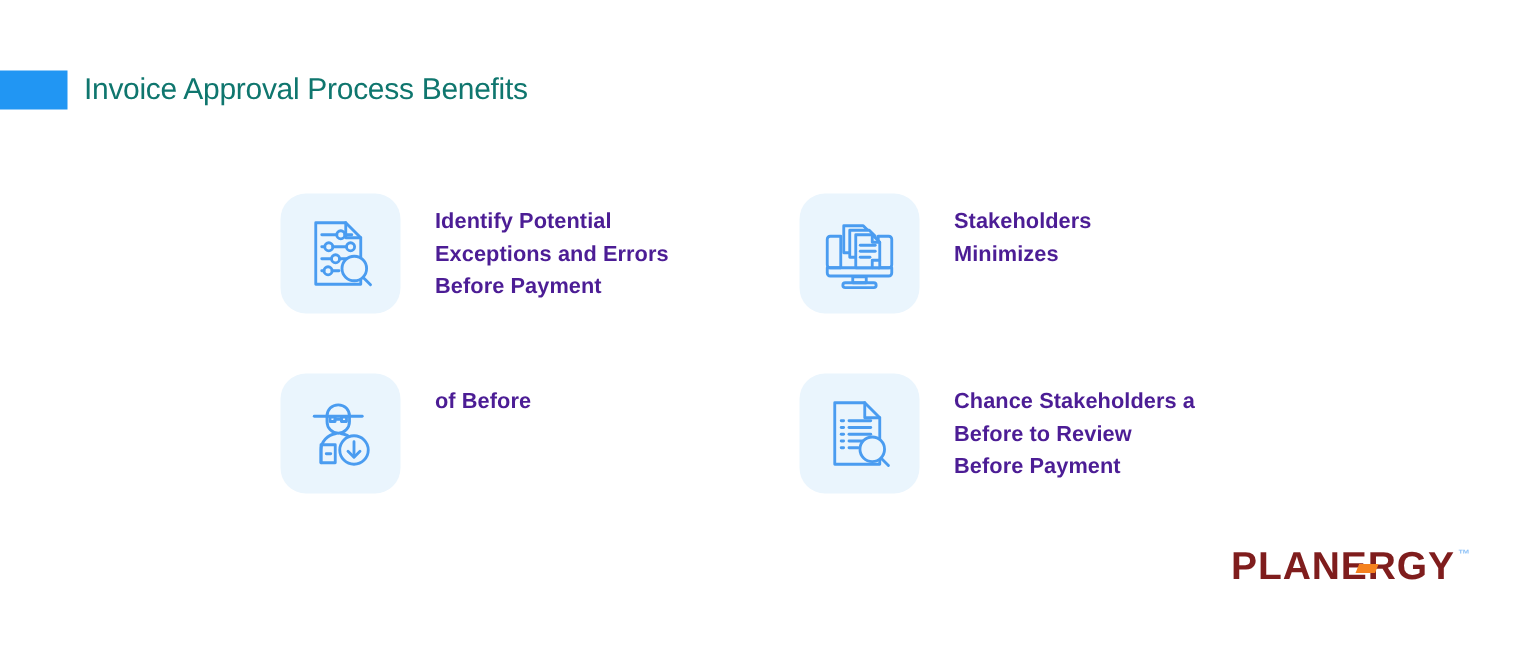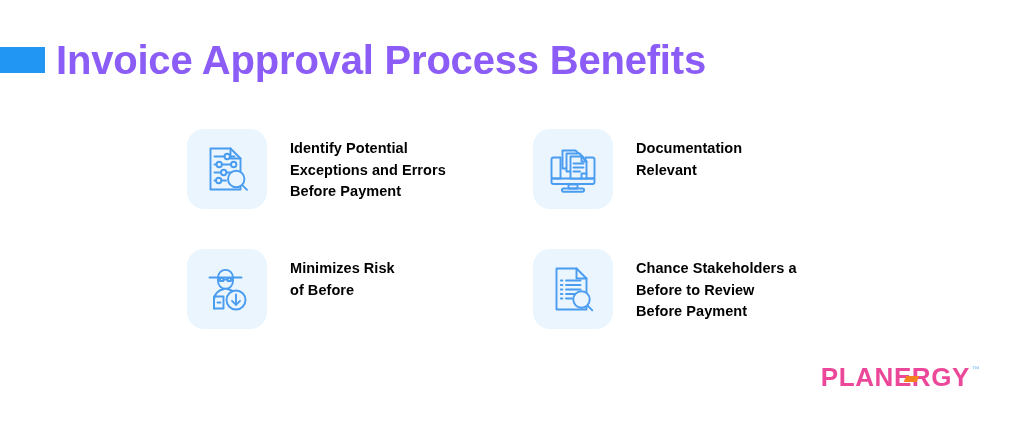--- a/index.html
+++ b/index.html
@@ -34,24 +34,24 @@
     top: 9px;
     width: 45px;
     height: 26px;
     background: #2196f3;
   }
   .page-title {
     position: absolute;
     left: 56px;
     top: 0;
     margin: 0;
-    font-size: 40px;
-    font-weight: bold;
+    font-size: 20px;
+    font-weight: normal;
     letter-spacing: -0.2px;
-    color: #8b5cf6;
+    color: #0f766e;
     line-height: 44px;
     white-space: nowrap;
   }
 
   
   .grid {
     position: absolute;
     left: 187px;
     top: 129px;
     width: 680px;
@@ -73,21 +73,21 @@
     display: flex;
     align-items: center;
     justify-content: center;
   }
   .icon-tile svg {
     display: block;
   }
   .benefit-text {
     font-size: 14.5px;
     font-weight: bold;
-    color: #000000;
+    color: #4c1d95;
     line-height: 21.5px;
     letter-spacing: 0.05px;
     padding-top: 9px;
     max-width: 225px;
   }
   .benefit-text .ln {
     display: block;
     white-space: nowrap;
   }
 
@@ -96,21 +96,21 @@
     position: absolute;
     right: 44px;
     bottom: 42px;
     display: flex;
     align-items: flex-start;
   }
   .logo-word {
     font-size: 26px;
     font-weight: bold;
     letter-spacing: 0.6px;
-    color: #ec4899;
+    color: #7f1d1d;
     line-height: 26px;
     position: relative;
   }
   .logo-accent {
     position: absolute;
     left: 84.5px;
     top: 11.5px;
     width: 13px;
     height: 5.5px;
     background: #f5821f;
@@ -182,22 +182,22 @@
             <path d="M23.5 13.5h11l5 5v17h-16z" fill="#eaf5fd"></path>
             <path d="M34.5 13.5v5h5"></path>
             <path d="M39.5 30.5h-5v5"></path>
             <line x1="26.5" y1="20.5" x2="36.5" y2="20.5"></line>
             <line x1="26.5" y1="24.5" x2="36.5" y2="24.5"></line>
             <line x1="26.5" y1="28.5" x2="33.0" y2="28.5"></line>
           </svg>
         </span>
       </div>
       <div class="benefit-text">
-        <span class="ln">Documentation</span>
-        <span class="ln">Relevant</span>
+        <span class="ln">Stakeholders</span>
+        <span class="ln">Minimizes</span>
       </div>
     </div>
 
     <div class="benefit">
       <div class="icon-tile">
         <span>
           <svg width="52" height="52" viewBox="0 0 52 52" fill="none" stroke="#4a9cf0" stroke-width="1.9" stroke-linecap="round" stroke-linejoin="round">
             <path d="M17.0 14.5c0-4.4 3.2-7.6 7.5-7.6s7.5 3.2 7.5 7.6v3.5c0 4.4-3.4 7.8-7.5 7.8s-7.5-3.4-7.5-7.8z" fill="#eaf5fd"></path>
             <path d="M8.5 14.5h32"></path>
             <path d="M19.0 15.0h3.4v3.0h-3.4z"></path>
@@ -207,21 +207,20 @@
             <path d="M26.2 26.0c3.0 0.4 5.7 1.8 7.6 3.9"></path>
             <path d="M13.0 33.5h9.5v12h-9.5z"></path>
             <line x1="16.5" y1="39.5" x2="19.5" y2="39.5"></line>
             <circle cx="35.0" cy="37.0" r="9.5" fill="#eaf5fd"></circle>
             <line x1="35.0" y1="31.5" x2="35.0" y2="41.5"></line>
             <path d="M31.0 37.8l4.0 4.0 4.0-4.0"></path>
           </svg>
         </span>
       </div>
       <div class="benefit-text">
-        <span class="ln">Minimizes Risk</span>
         <span class="ln">of Before</span>
       </div>
     </div>
 
     <div class="benefit">
       <div class="icon-tile">
         <span>
           <svg width="52" height="52" viewBox="0 0 52 52" fill="none" stroke="#4a9cf0" stroke-width="1.9" stroke-linecap="round" stroke-linejoin="round">
             <path d="M9.5 5.5h20l10 10v31h-30z"></path>
             <path d="M29.5 5.5v10h10"></path>

